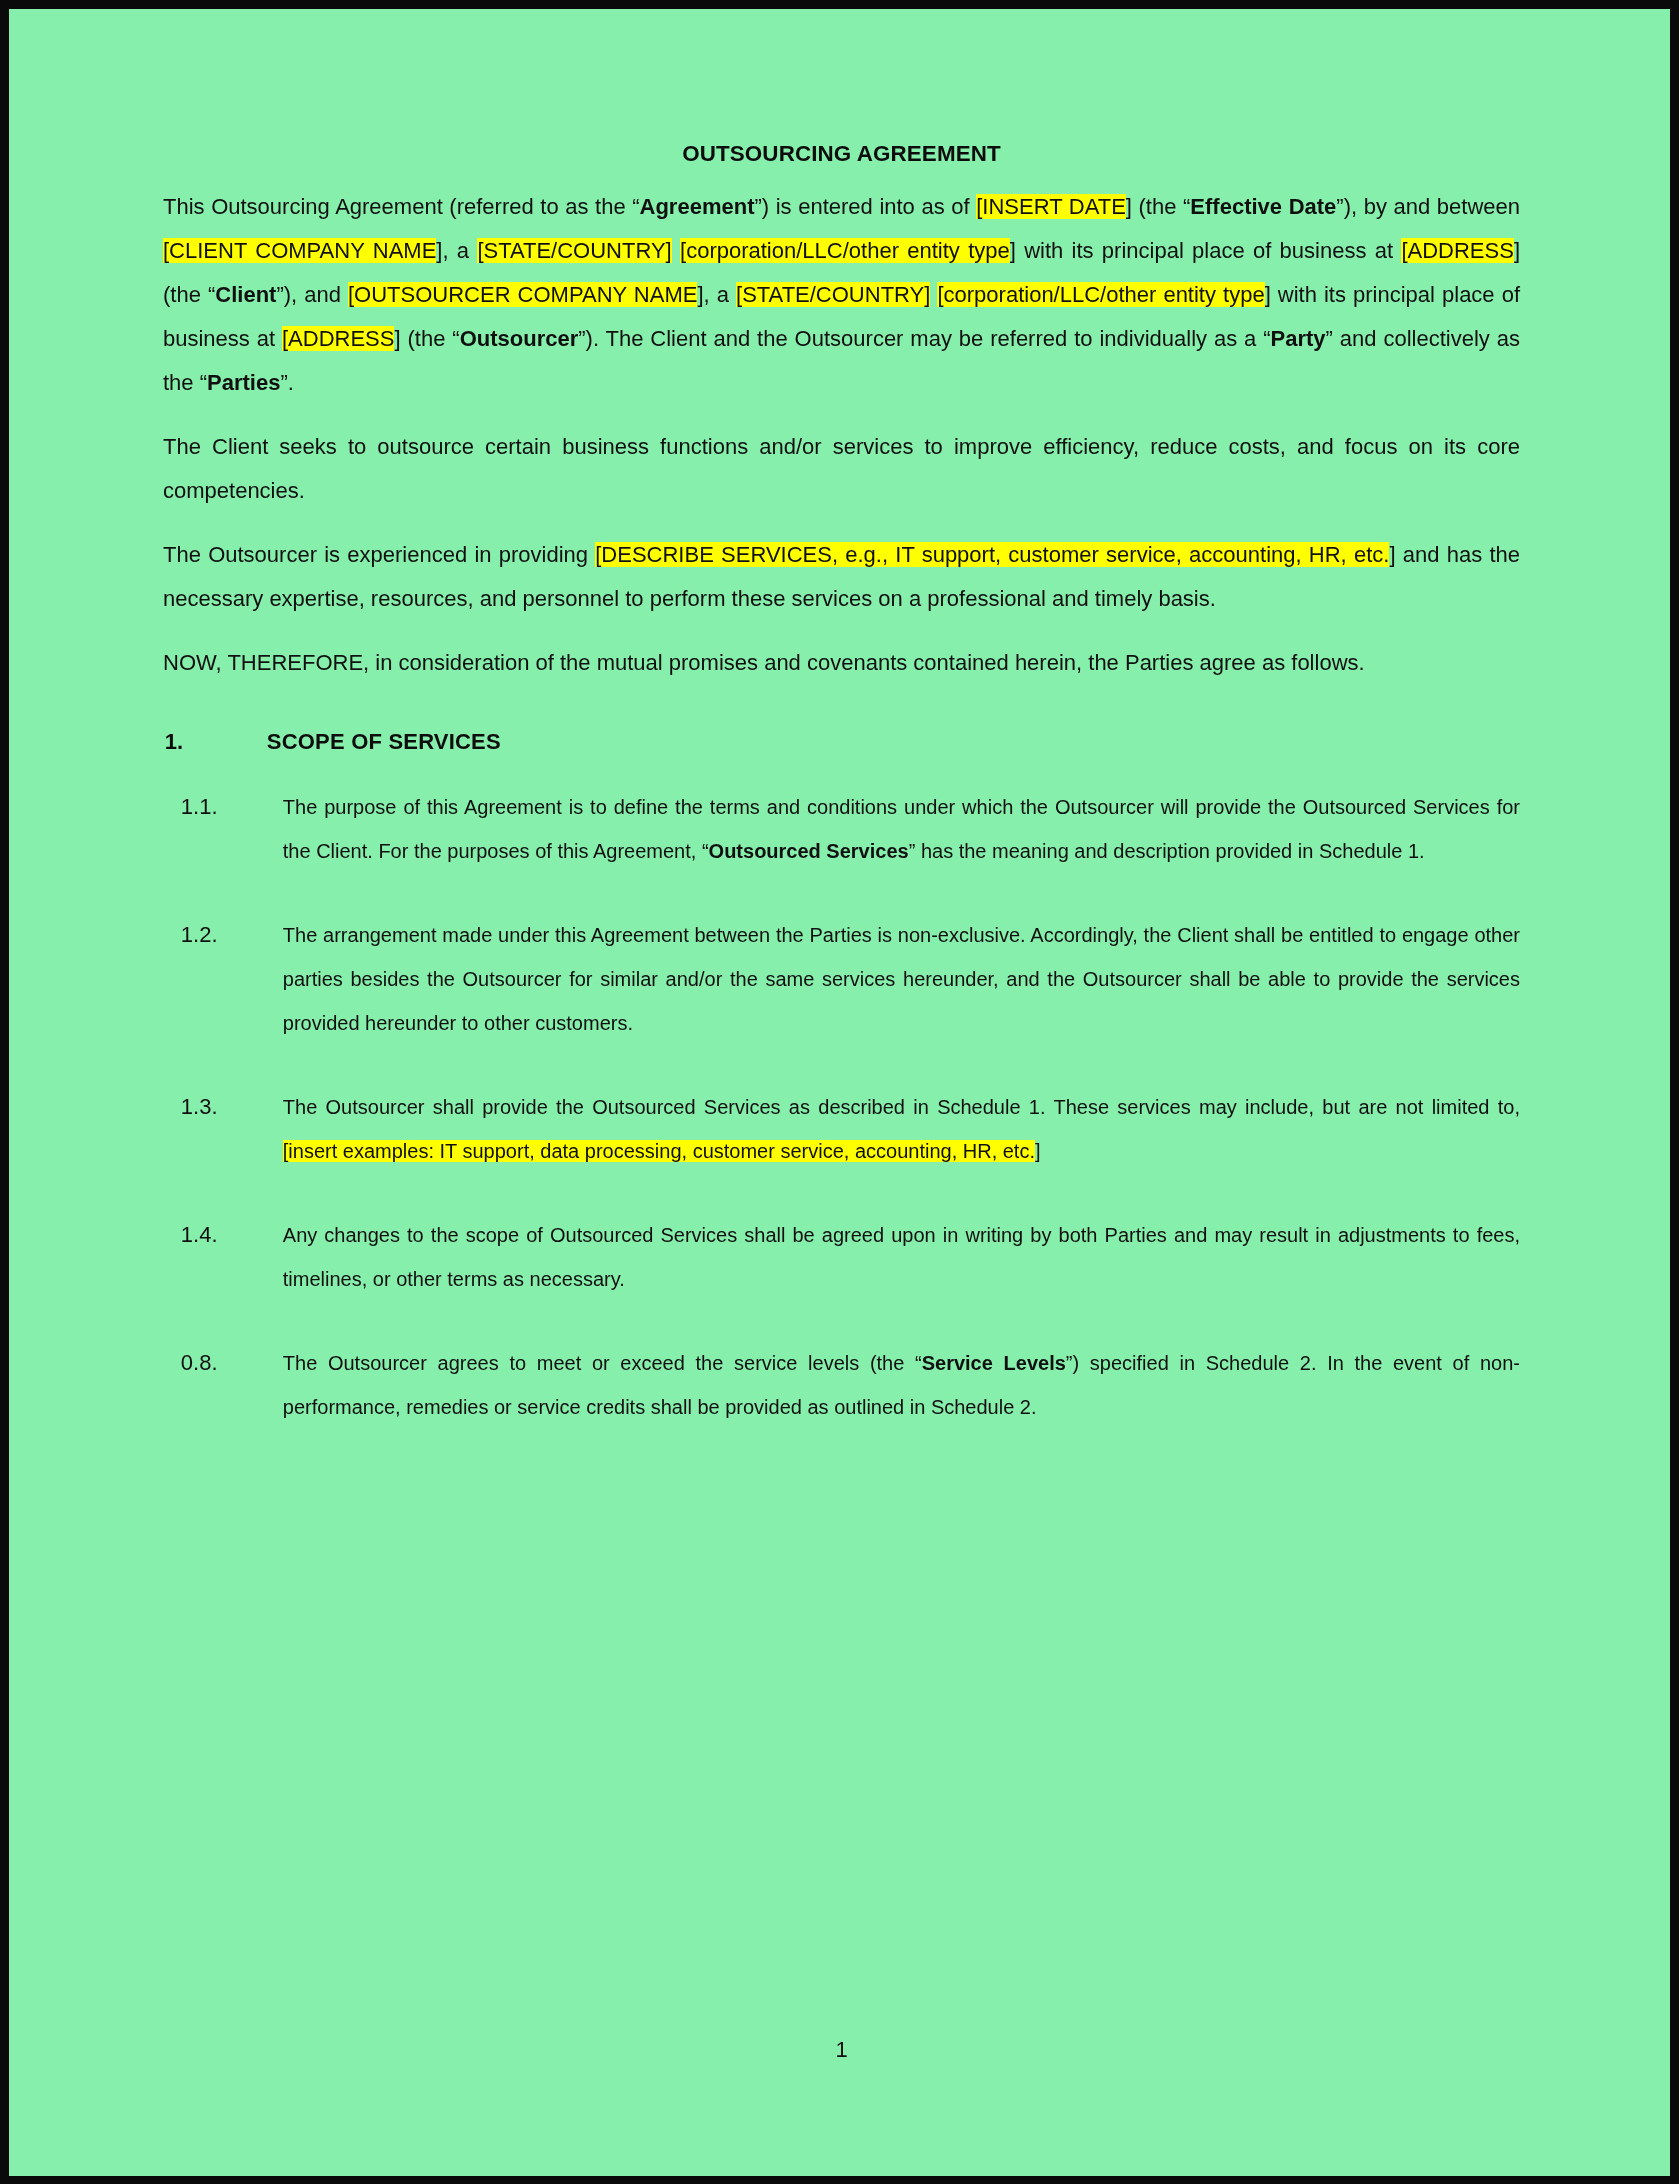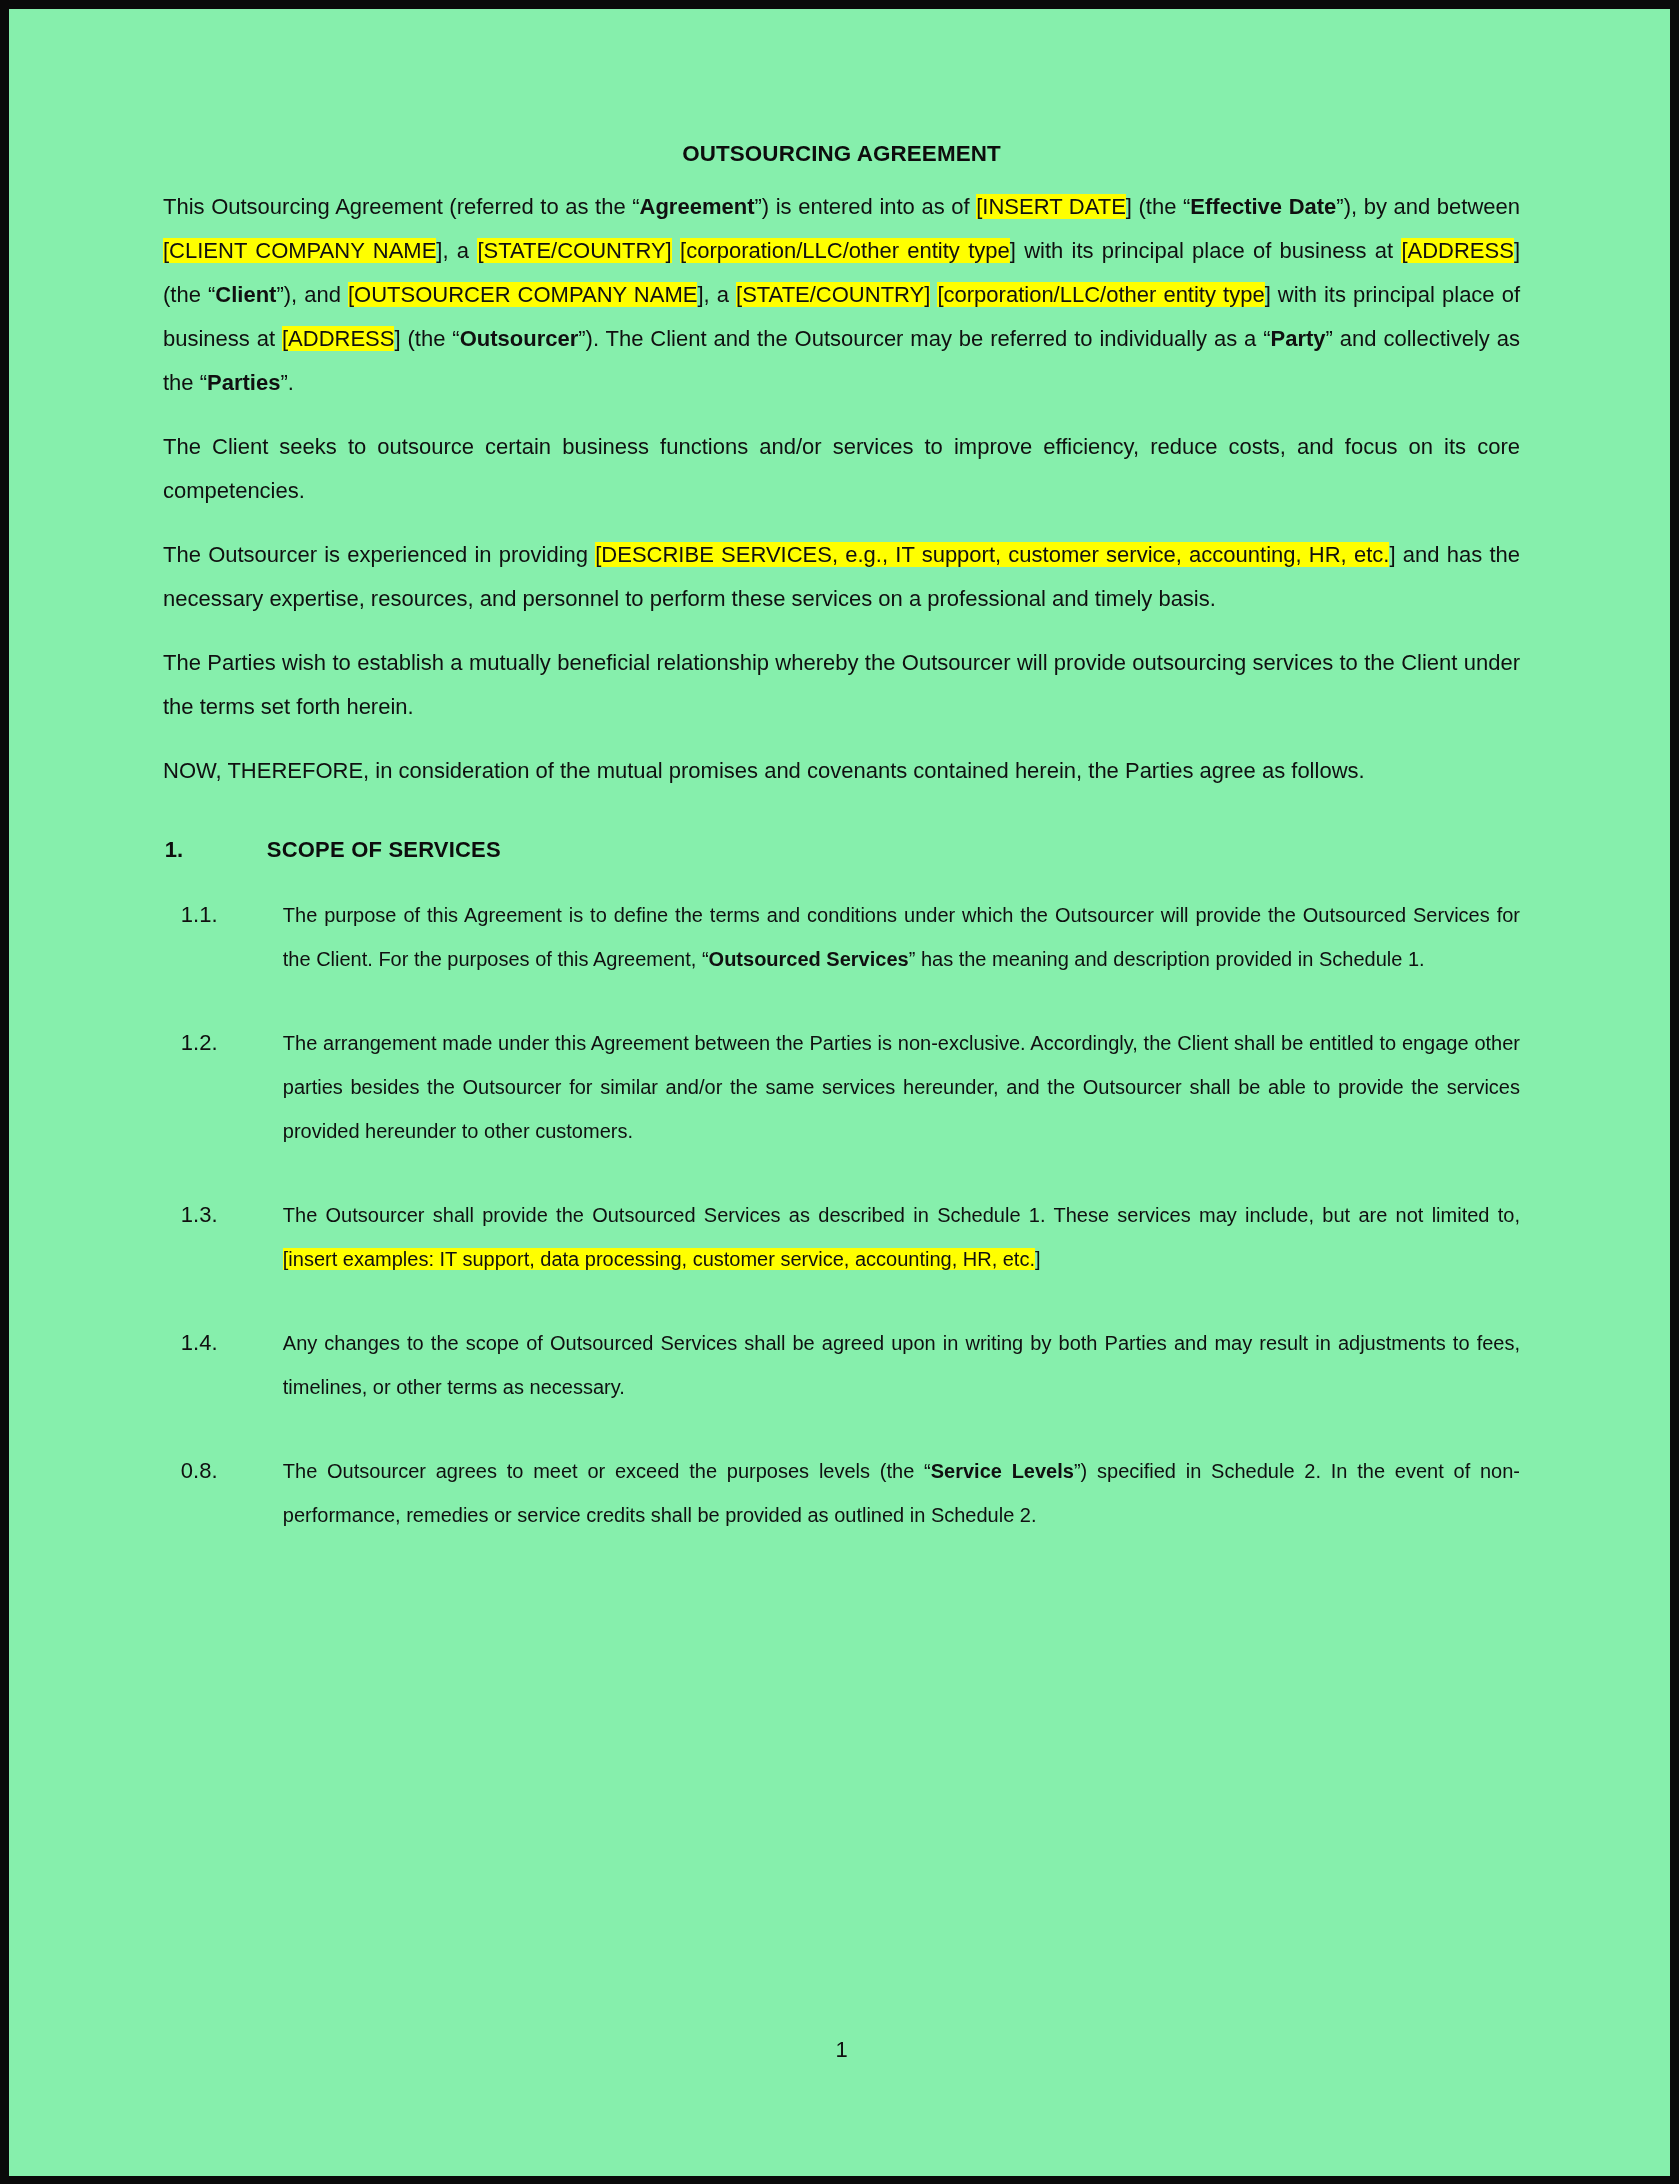--- a/index.html
+++ b/index.html
@@ -140,21 +140,20 @@
     <h1 class="doc-title">OUTSOURCING AGREEMENT</h1>
 
     <div class="body-block">
 
       <p class="para"><span>This Outsourcing Agreement (referred to as the “</span><b>Agreement</b><span>”) is entered into as of </span><mark class="hl">[INSERT DATE</mark><span>] (the “</span><b>Effective Date</b><span>”), by and between </span><mark class="hl">[CLIENT COMPANY NAME</mark><span>], a </span><mark class="hl">[STATE/COUNTRY]</mark><span> </span><mark class="hl">[corporation/LLC/other entity type</mark><span>] with its principal place of business at </span><mark class="hl">[ADDRESS</mark><span>] (the “</span><b>Client</b><span>”), and </span><mark class="hl">[OUTSOURCER COMPANY NAME</mark><span>], a </span><mark class="hl">[STATE/COUNTRY]</mark><span> </span><mark class="hl">[corporation/LLC/other entity type</mark><span>] with its principal place of business at </span><mark class="hl">[ADDRESS</mark><span>] (the “</span><b>Outsourcer</b><span>”). The Client and the Outsourcer may be referred to individually as a “</span><b>Party</b><span>” and collectively as the “</span><b>Parties</b><span>”.</span></p>
 
       <p class="para">The Client seeks to outsource certain business functions and/or services to improve efficiency, reduce costs, and focus on its core competencies.</p>
 
       <p class="para"><span>The Outsourcer is experienced in providing </span><mark class="hl">[DESCRIBE SERVICES, e.g., IT support, customer service, accounting, HR, etc.</mark><span>] and has the necessary expertise, resources, and personnel to perform these services on a professional and timely basis.</span></p>
 
-      <p class="para">The Parties wish to establish a mutually beneficial relationship whereby the Outsourcer will provide outsourcing services to the Client under the terms set forth herein.</p>
 
       <p class="para">NOW, THEREFORE, in consideration of the mutual promises and covenants contained herein, the Parties agree as follows.</p>
 
       <div class="section-heading">
         <span class="sec-num">1.</span>
         <span class="sec-label">SCOPE OF SERVICES</span>
       </div>
 
       <div class="clause">
         <span class="cl-num">1.1.</span>
@@ -171,21 +170,21 @@
         <span class="cl-body"><span>The Outsourcer shall provide the Outsourced Services as described in Schedule 1. These services may include, but are not limited to, </span><mark class="hl">[insert examples: IT support, data processing, customer service, accounting, HR, etc.</mark><span>]</span></span>
       </div>
 
       <div class="clause">
         <span class="cl-num">1.4.</span>
         <span class="cl-body">Any changes to the scope of Outsourced Services shall be agreed upon in writing by both Parties and may result in adjustments to fees, timelines, or other terms as necessary.</span>
       </div>
 
       <div class="clause">
         <span class="cl-num">0.8.</span>
-        <span class="cl-body"><span>The Outsourcer agrees to meet or exceed the purposes levels (the “</span><b>Service Levels</b><span>”) specified in Schedule 2. In the event of non-performance, remedies or service credits shall be provided as outlined in Schedule 2.</span></span>
+        <span class="cl-body"><span>The Outsourcer agrees to meet or exceed the service levels (the “</span><b>Service Levels</b><span>”) specified in Schedule 2. In the event of non-performance, remedies or service credits shall be provided as outlined in Schedule 2.</span></span>
       </div>
 
     </div>
 
     <div class="page-number">1</div>
 
   </div>
 </div>
 
 

